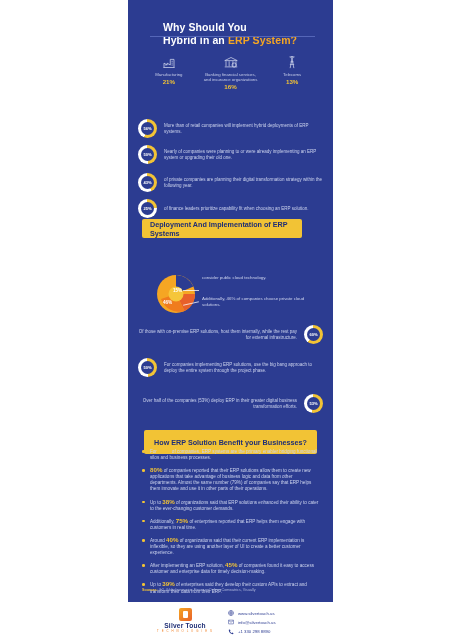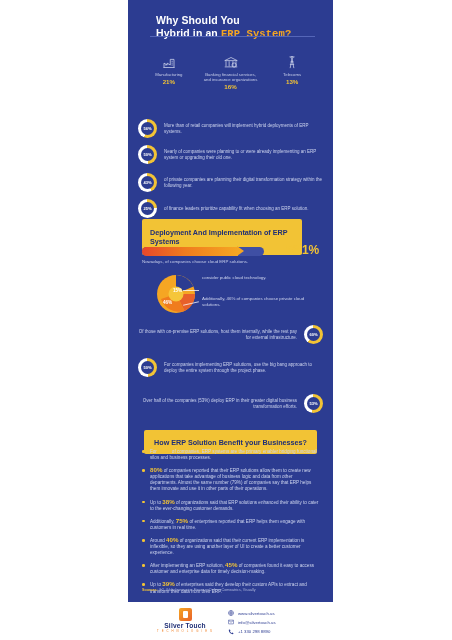--- a/index.html
+++ b/index.html
@@ -9,25 +9,25 @@
     -webkit-font-smoothing:antialiased;
   }
   .page{position:relative;width:452px;height:640px;overflow:hidden;background:#ffffff;}
   .sheet{position:absolute;left:128px;top:0;width:205px;height:640px;background:#ffffff;}
   .body-bg{position:absolute;left:0;top:0;width:205px;height:602px;background:#2c3c91;}
   .inner{position:absolute;left:6px;top:0;width:193px;height:602px;background:#2c3c91;}
 
   
   .hdr{position:absolute;left:0;top:0;width:205px;height:40px;background:#2c3c91;}
   .hdr h1{
-    margin:6px;position:absolute;left:22px;top:8px;
+    margin:13px;position:absolute;left:22px;top:8px;
     color:#ffffff;font-size:10.5px;font-weight:bold;line-height:12.5px;
     letter-spacing:.1px;
   }
-  .hl-y{color:#f5a623;font-family:Liberation Mono, monospace;}
+  .hl-y{color:#f5a623;}
   .hdr-rule{position:absolute;left:22px;top:36px;width:165px;height:1px;background:#5566b8;}
 
   
   .ybar{
     position:absolute;background:#f2c335;border-radius:2px;
     color:#1f2e75;font-size:7.2px;font-weight:bold;
     display:flex;align-items:center;justify-content:center;
     text-align:center;line-height:9px;padding:0 4px;box-sizing:border-box;
   }
   .ybar.left{justify-content:flex-start;text-align:left;padding-left:8px;}
@@ -177,28 +177,22 @@
     </div>
     <div class="drow" style="left:10px;top:199px;">
       <div class="donut" style="background: conic-gradient(rgb(242, 195, 53) 0%, rgb(242, 195, 53) 25%, rgb(255, 255, 255) 25%, rgb(255, 255, 255) 100%);">
         <div class="hole">
             <span class="val">25%</span>
           </div>
       </div>
       <div class="dtxt">of finance leaders prioritize capability fit when choosing an ERP solution.</div>
     </div>
 
-    <div class="ybar left" style="left:14px;top:219px;width:160px;height:36px;">Deployment And Implementation of ERP Systems</div>
-
-    <div class="prog-wrap">
-      <div class="track"></div>
-      <div class="fill"></div>
-      <div class="big-pc">53.1%</div>
-      <div class="prog-cap">Nowadays, of companies choose cloud ERP solutions.</div>
-    </div>
+    <div class="ybar left" style="left:14px;top:219px;width:160px;height:19px;">Deployment And Implementation of ERP Systems</div>
+
 
     <div class="pie-wrap">
       <div class="pie">
         <svg viewBox="0 0 40 40" width="40" height="40">
           <circle cx="20" cy="20" r="19" fill="#f5a623"></circle>
           <path d="M20 20 L39 20 A19 19 0 0 1 28.6 36.9 Z" fill="#e8602a"></path>
           <path d="M20 20 L28.6 36.9 A19 19 0 0 1 5 24.9 Z" fill="#f07c1e"></path>
           <path d="M20 20 L20 1 A19 19 0 0 1 37.4 12.5 Z" fill="#2c3c91"></path>
           <circle cx="20" cy="20" r="7.5" fill="#f5c63a"></circle>
         </svg>

